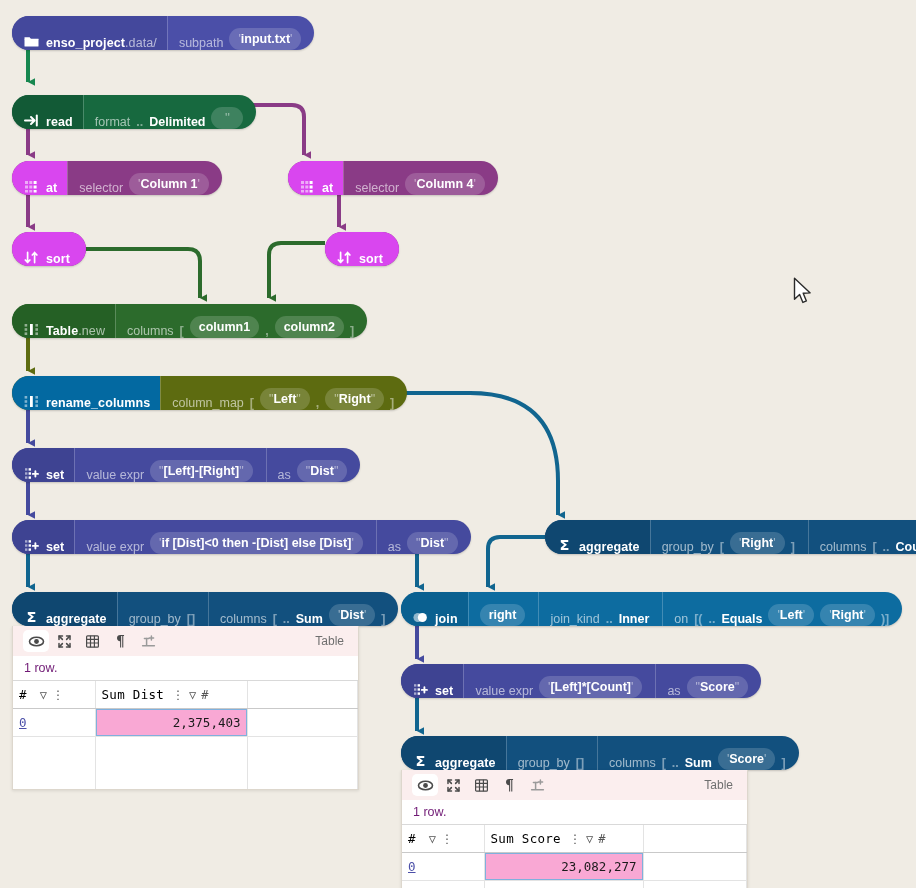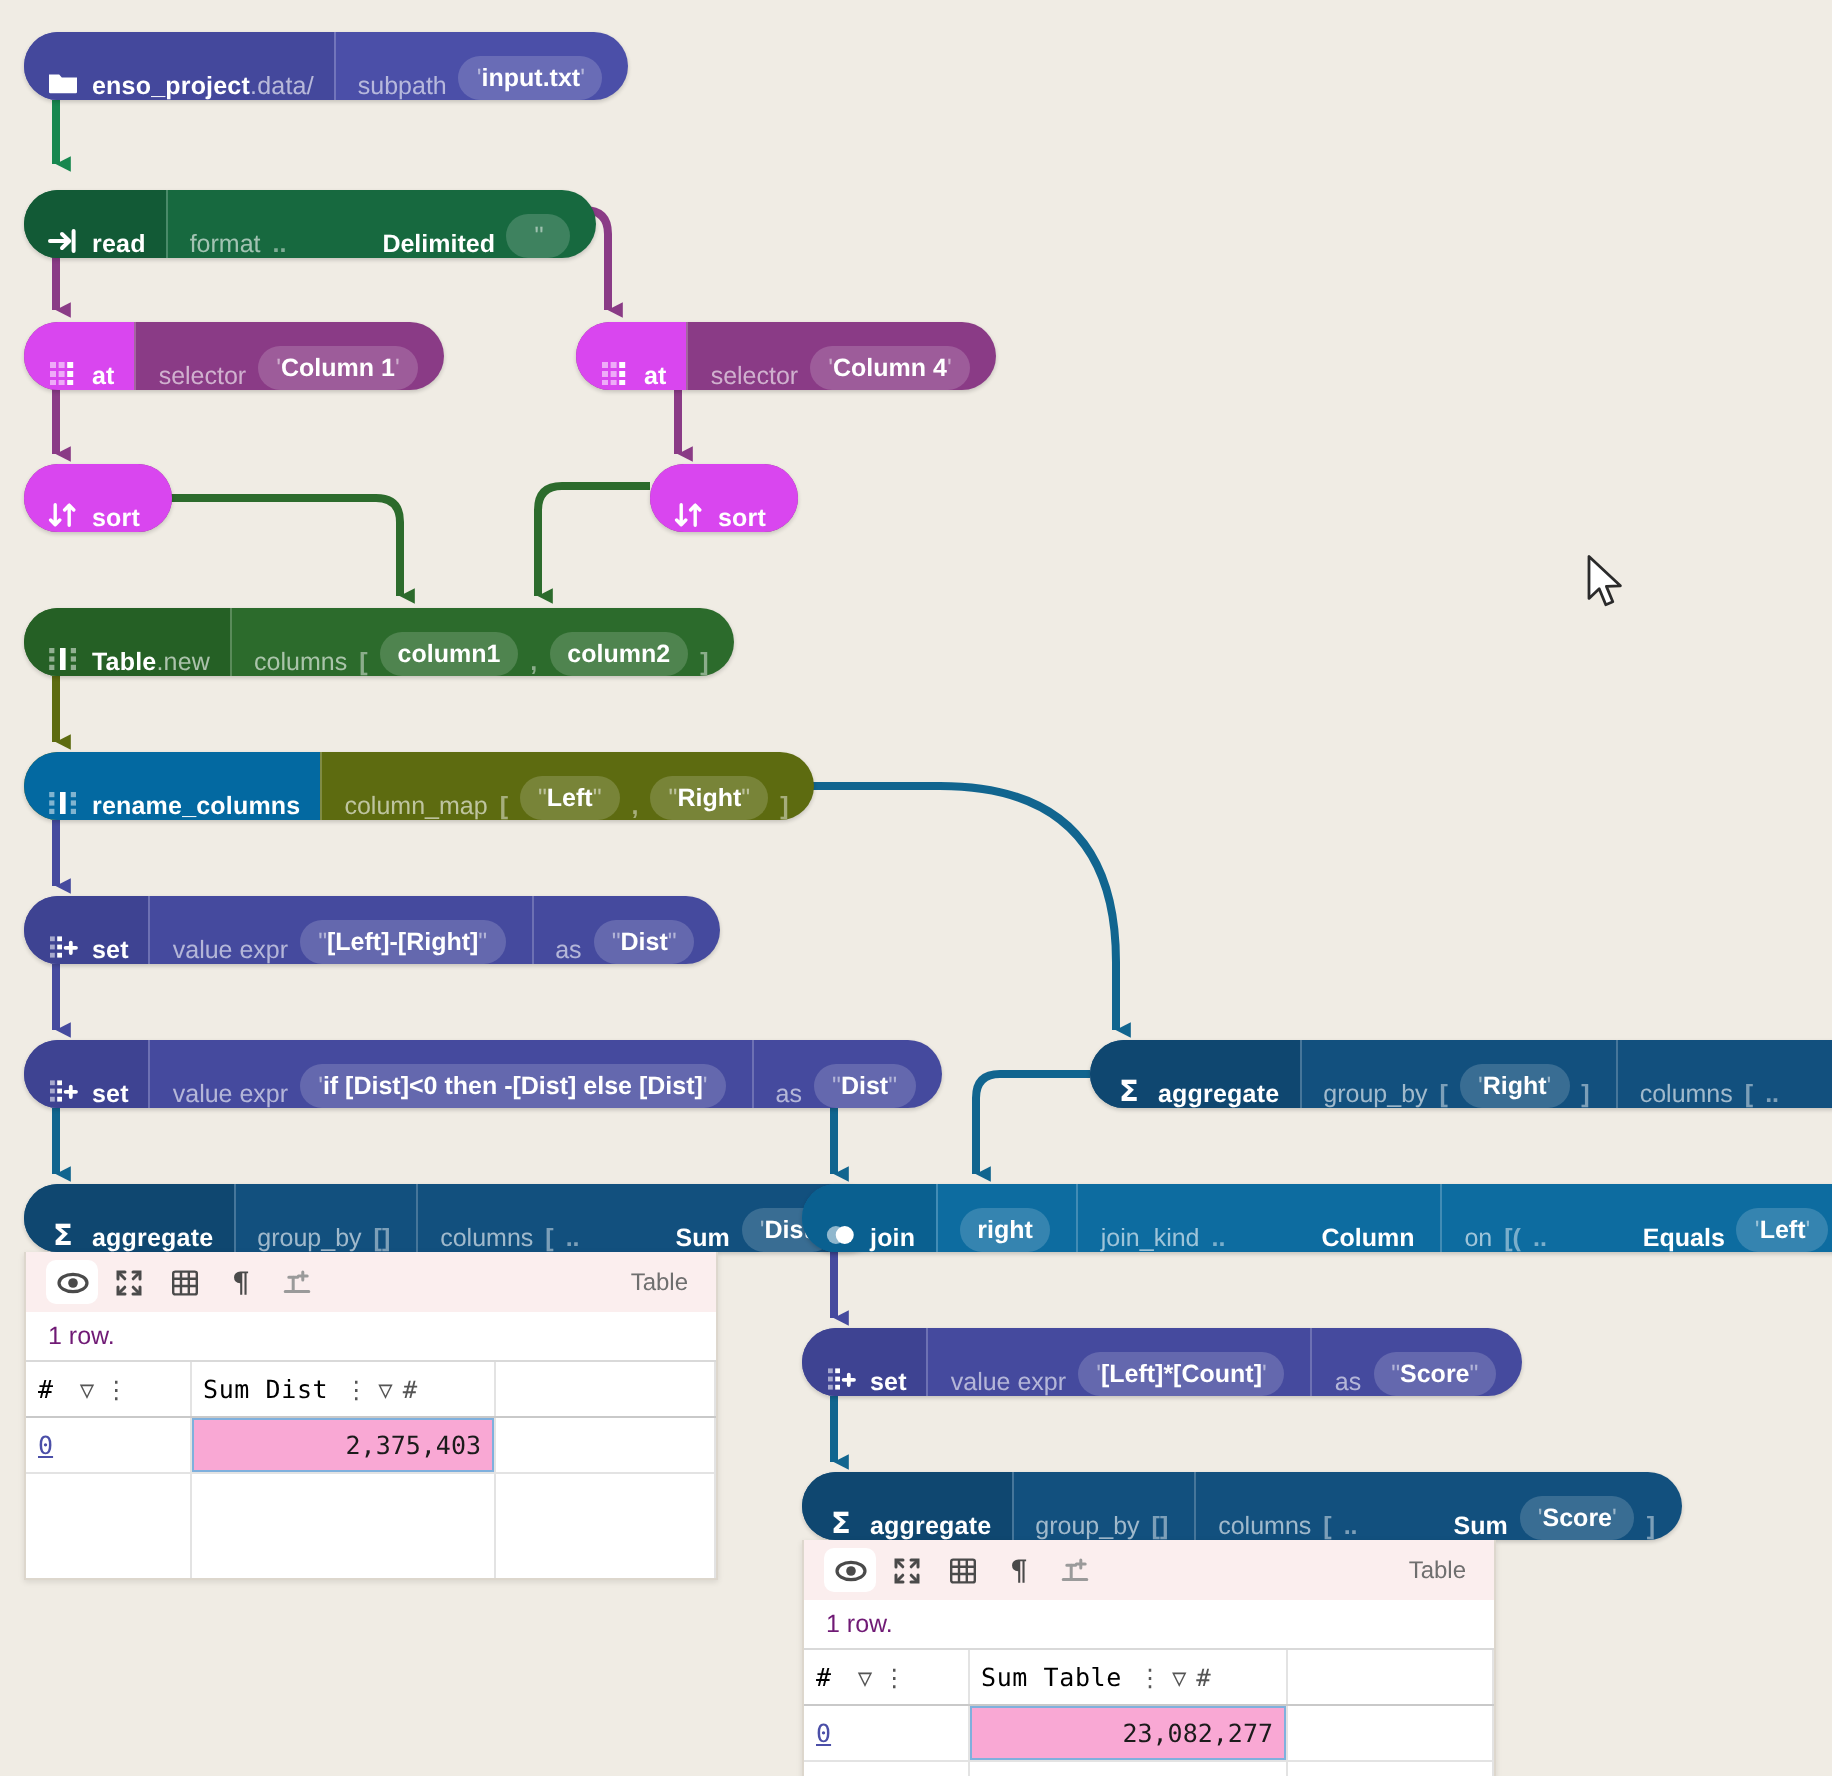--- a/index.html
+++ b/index.html
@@ -33,21 +33,21 @@
   .name .dim{font-weight:400;opacity:.62;}
   .argname{opacity:.60;font-weight:400;}
   .punct{opacity:.45;font-weight:700;}
   .pill{
     display:inline-flex;align-items:center;justify-content:center;
     height:22px;min-width:14px;padding:0 9px;border-radius:11px;
     background:rgba(255,255,255,.17);
     font-weight:700;font-size:12.5px;
   }
   .pill .q{opacity:.5;font-weight:400;}
-  .kw{font-weight:700;margin-left:42px;}
+  .kw{font-weight:700;}
 
   
   .n-blueviolet{background:#4b4fa8;}
   .n-blueviolet .seg.first{background:#44489c;}
   .n-green{background:#17693f;}
   .n-green .seg.first{background:#125a36;}
   .n-purple{background:#8a3b86;}
   .n-purple .seg.first{background:#d946ef;}
   .n-olive{background:#5d6b10;}
   .n-olive .seg.first{background:#0369a1;}
@@ -526,21 +526,21 @@
       <span class="name">join</span>
     </div>
     <div class="sep"></div>
     <div class="seg args">
       <span class="pill">right</span>
     </div>
     <div class="sep"></div>
     <div class="seg args">
       <span class="argname">join_kind</span>
       <span class="punct">..</span>
-      <span class="kw">Column</span>
+      <span class="kw">Inner</span>
     </div>
     <div class="sep"></div>
     <div class="seg args">
       <span class="argname">on</span>
       <span class="punct">[(</span>
       <span class="punct">..</span>
       <span class="kw">Equals</span>
       <span class="pill">
           <span class="q">'</span>
           <span>Left</span>
@@ -755,21 +755,21 @@
             <div class="th-inner th-idx">
               <span class="th-title">#</span>
               <span class="th-icons">
                   <span>▽</span>
                   <span class="dots">⋮</span>
                 </span>
             </div>
           </th>
           <th>
             <div class="th-inner th-col">
-              <span class="th-title">Sum Table</span>
+              <span class="th-title">Sum Score</span>
               <span class="th-icons">
                   <span class="dots">⋮</span>
                   <span>▽</span>
                   <span>#</span>
                 </span>
             </div>
           </th>
           <th></th>
         </tr>
       </thead>

